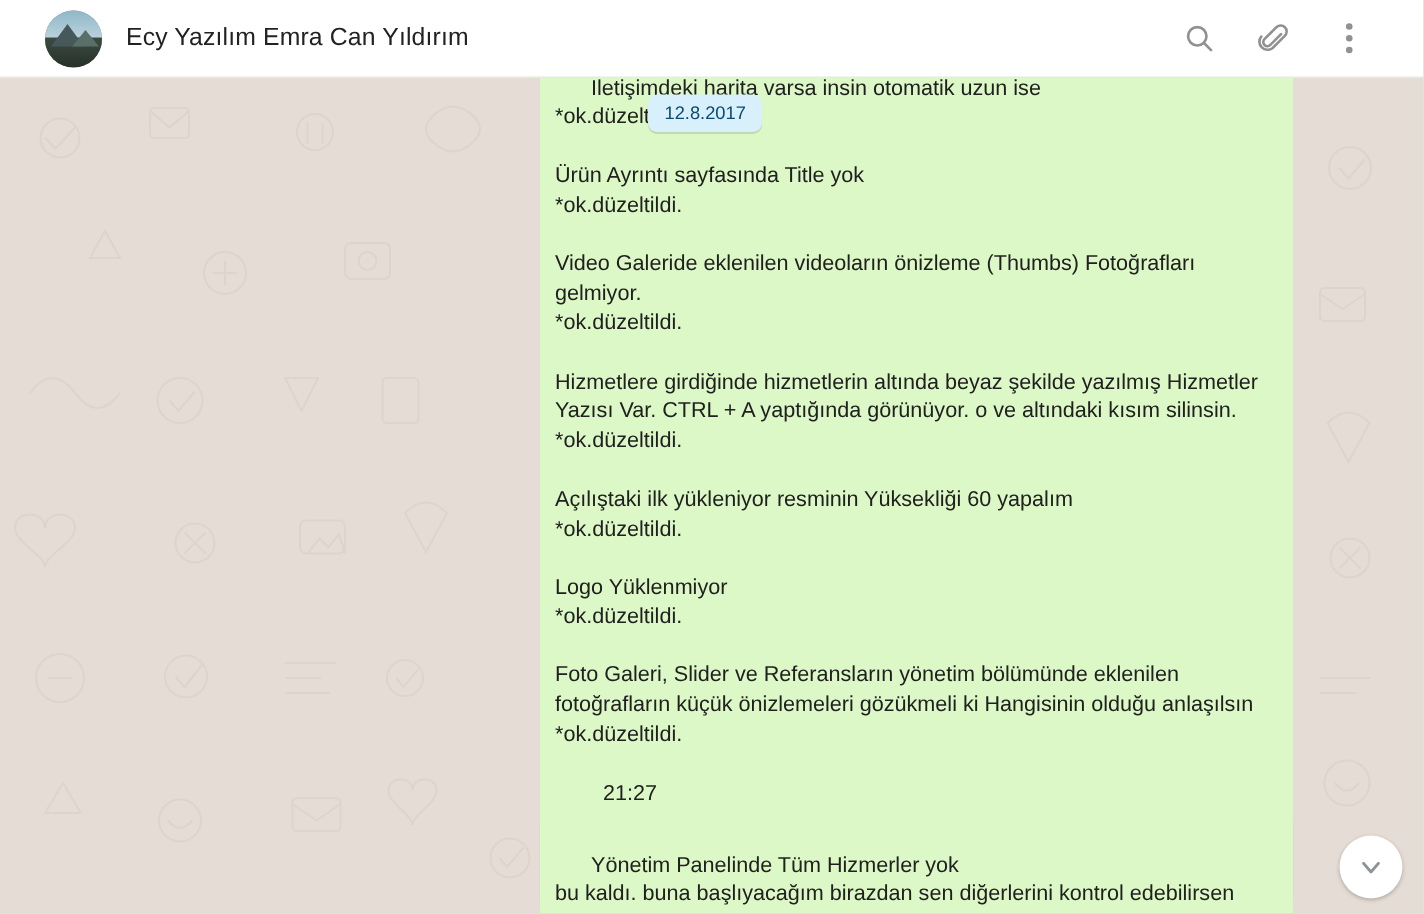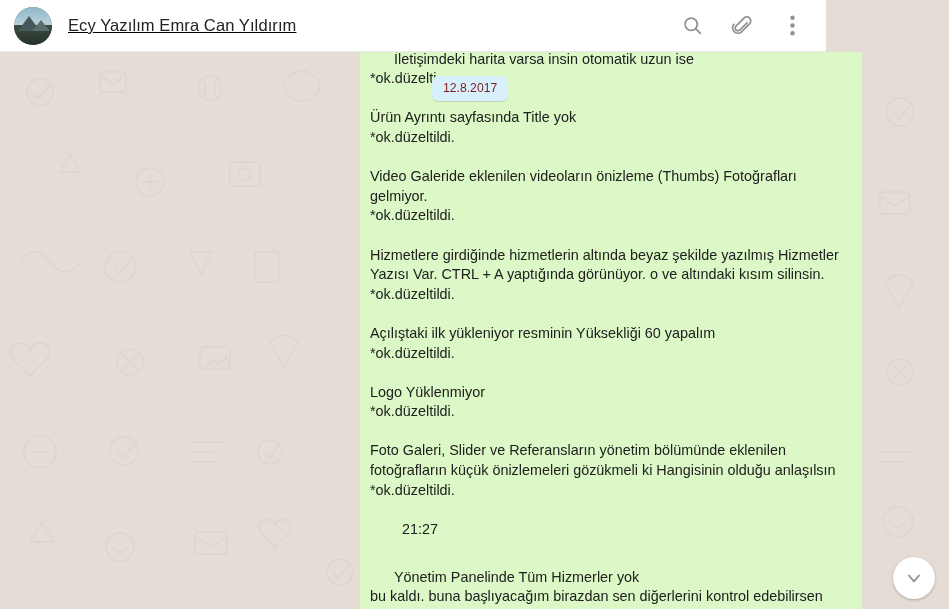--- a/index.html
+++ b/index.html
@@ -16,29 +16,28 @@
     width: 949px;
     height: 609px;
     overflow: hidden;
     background: #e5ddd5;
   }
 
   
   .header {
     position: absolute;
     top: 0; left: 0;
-    width: 826px;
+    width: 949px;
     height: 52px;
     background: #ffffff;
     display: flex;
     align-items: center;
-    padding: 0 14px;
+    padding: 0 30px;
     border-bottom: 1px solid #e8e8e8;
     z-index: 40;
-    text-decoration: underline;
   }
   .avatar {
     width: 38px; height: 38px;
     border-radius: 50%;
     overflow: hidden;
     flex: 0 0 auto;
     background: #6a7b83;
     position: relative;
   }
   .avatar .sky {
@@ -130,23 +129,23 @@
     font-size: 14.4px;
     line-height: 19.6px;
     color: #202020;
     white-space: pre-wrap;
   }
 
   
   .date-chip {
     position: absolute;
     left: 432px;
-    top: 24px;
+    top: 11px;
     background: #d7f0fb;
-    color: #7f1d1d;
+    color: #0c4a6e;
     font-size: 12.2px;
     padding: 5px 11px 6px;
     border-radius: 6px;
     box-shadow: 0 1px 0.5px rgba(0,0,0,.13);
     z-index: 5;
   }
 
   
   .scroll-btn {
     position: absolute;

